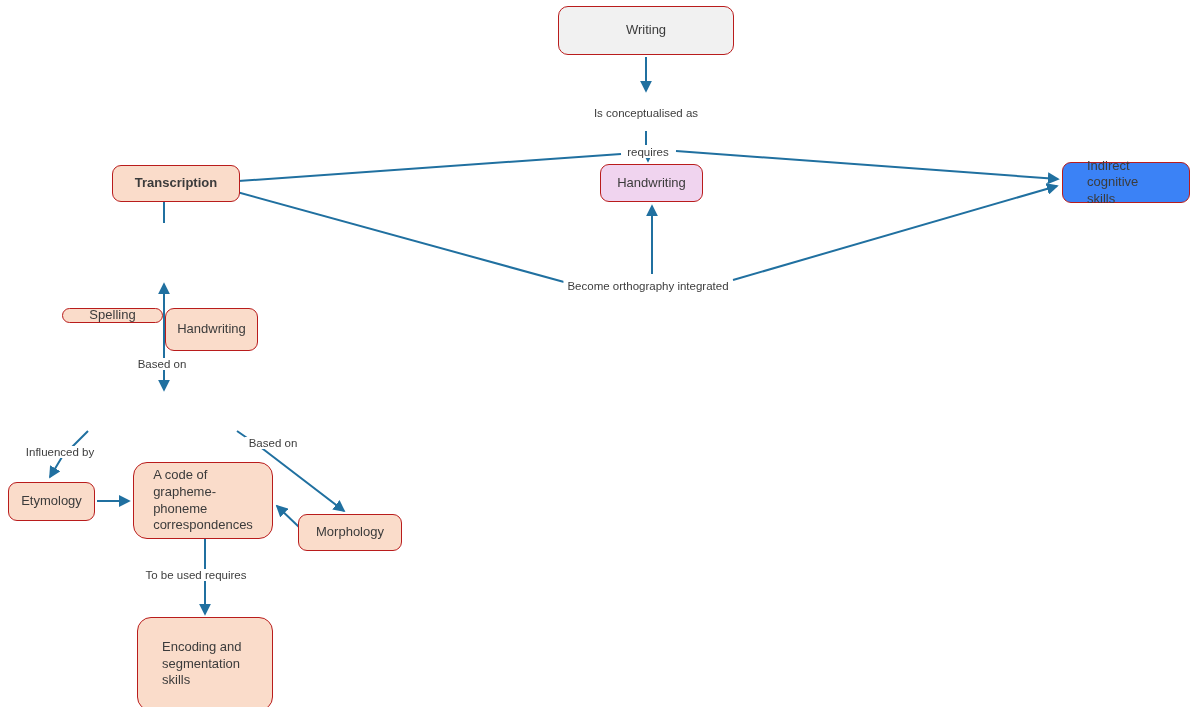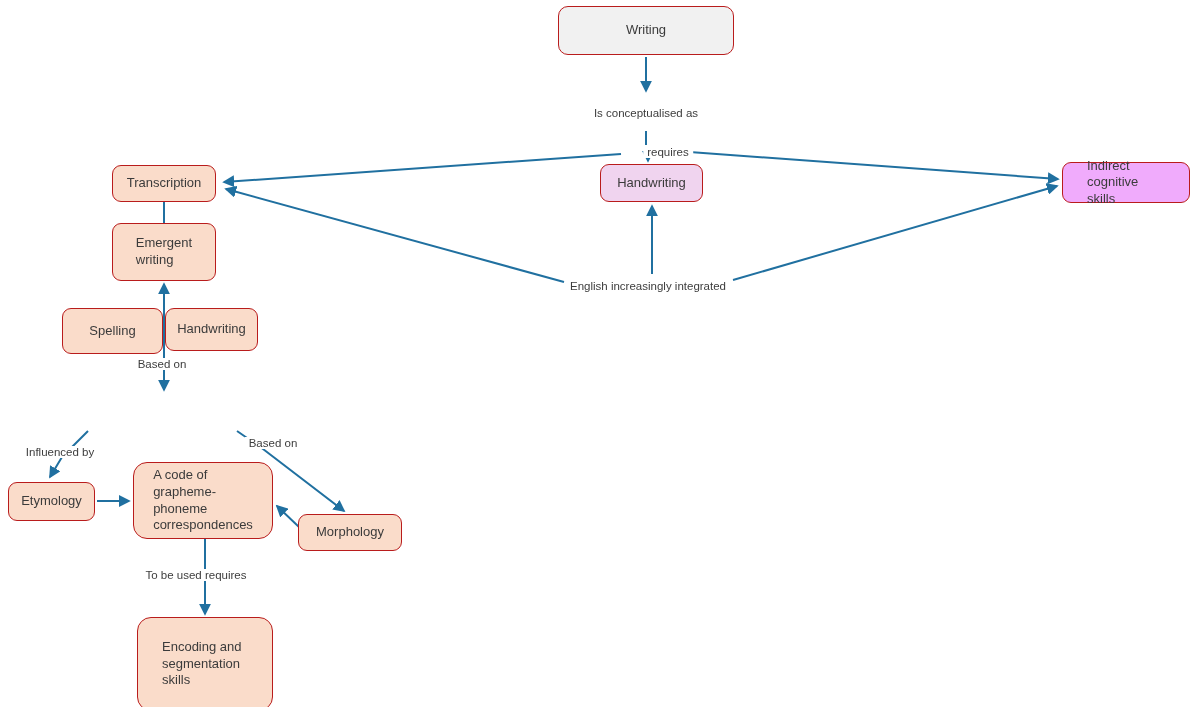--- a/index.html
+++ b/index.html
@@ -8,44 +8,44 @@
   .edges{position:absolute;left:0;top:0;}
   .node{
     position:absolute;box-sizing:border-box;
     border:1px solid #b91c1c;border-radius:9px;
     display:flex;align-items:center;justify-content:center;text-align:left;
     font-size:13px;line-height:1.28;color:#3b3b3b;
     padding:2px 24px;background:#fadcca;
   }
   .gray{background:#f1f1f1;}
   .pink{background:#f0d4ef;}
-  .blue{background:#f0abfc;}
+  .blue{background:#3b82f6;}
   .big{border-radius:14px;}
   .edge-label{
     position:absolute;transform:translate(-50%,-50%);
     background:#ffffff;padding:0 4px;font-size:11.5px;color:#3d3d3d;
     white-space:nowrap;
   }
   
   .n-writing{left:558px;top:6px;width:176px;height:49px;border-radius:10px;}
   .n-construction{left:557px;top:93px;width:178px;height:38px;}
-  .n-transcription{left:112px;top:165px;width:104px;height:37px;}
+  .n-transcription{left:112px;top:165px;width:128px;height:37px;font-weight:bold;}
   .n-composition{left:600px;top:164px;width:103px;height:38px;}
   .n-indirect{left:1062px;top:162px;width:128px;height:41px;}
   .n-emergent{left:112px;top:223px;width:104px;height:58px;}
-  .n-spelling{left:62px;top:308px;width:101px;height:46px;}
+  .n-spelling{left:62px;top:308px;width:101px;height:15px;}
   .n-handwriting{left:165px;top:308px;width:93px;height:43px;}
   .n-orthography{left:82px;top:393px;width:161px;height:39px;}
   .n-etymology{left:8px;top:482px;width:87px;height:39px;}
   .n-code{left:133px;top:462px;width:140px;height:77px;}
   .n-morphology{left:298px;top:514px;width:104px;height:37px;}
   .n-encoding{left:137px;top:617px;width:136px;height:94px;}
   
   .l-conceptualised{left:646px;top:77px;margin-top:36px;}
-  .l-requires{left:668px;top:152px;text-align:center;}
+  .l-requires{left:648px;top:152px;text-align:center;}
   .l-integrated{left:648px;top:286px;}
   .l-basedon1{left:162px;top:364px;}
   .l-influencedby{left:60px;top:452px;}
   .l-basedon2{left:273px;top:443px;}
   .l-tobeused{left:196px;top:575px;}
 </style>
 </head>
 <body>
 
 <div class="canvas">
@@ -74,29 +74,28 @@
       <polyline points="237,431 263,449 344,511" stroke-linejoin="round" marker-end="url(#arrow)"></polyline>
       <line x1="299" y1="527" x2="277" y2="506" marker-end="url(#arrow)"></line>
       <line x1="205" y1="539" x2="205" y2="614" marker-end="url(#arrow)"></line>
     </g>
   </svg>
 
   <div class="node gray n-writing">Writing</div>
   <div class="node n-transcription">Transcription</div>
   <div class="node pink n-composition">Handwriting</div>
   <div class="node blue n-indirect">Indirect cognitive skills</div>
-  <div class="node n-emergent">Emergent writing</div>
   <div class="node n-spelling">Spelling</div>
   <div class="node n-handwriting">Handwriting</div>
   <div class="node n-etymology">Etymology</div>
   <div class="node big n-code">A code of grapheme-phoneme correspondences</div>
   <div class="node n-morphology">Morphology</div>
   <div class="node big n-encoding">Encoding and segmentation skills</div>
 
   <div class="edge-label l-conceptualised">Is conceptualised as</div>
   <div class="edge-label l-requires">requires</div>
-  <div class="edge-label l-integrated">English increasingly integrated</div>
+  <div class="edge-label l-integrated">Become orthography integrated</div>
   <div class="edge-label l-basedon1">Based on</div>
   <div class="edge-label l-influencedby">Influenced by</div>
   <div class="edge-label l-basedon2">Based on</div>
   <div class="edge-label l-tobeused">To be used requires</div>
 
 </div>
 
 </body></html>

